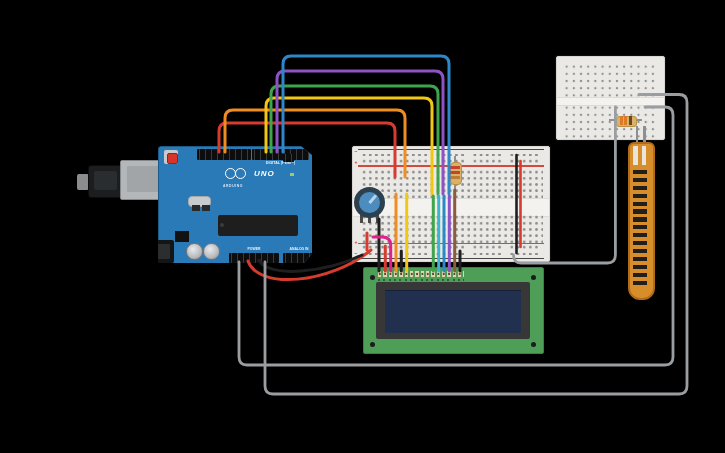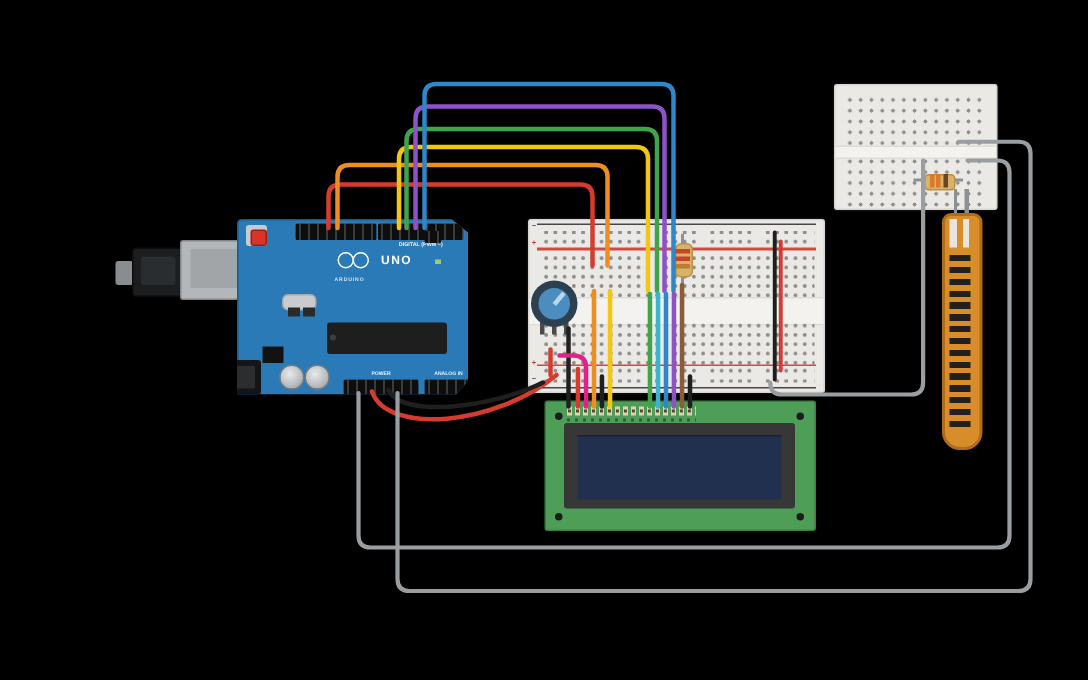--- a/index.html
+++ b/index.html
@@ -33,21 +33,21 @@
   <div class="a" style="left:158px;top:146px;width:154px;height:117px;background:#2b7ab8;border:1px solid #1c5a8a;border-radius:3px;clip-path:polygon(0 0,143px 0,154px 9px,154px 108px,146px 117px,0 117px);">
     <div class="a" style="left:5px;top:3px;width:14px;height:14px;background:#c8cbcd;border-radius:2px;"></div>
     <div class="a" style="left:7.5px;top:5.5px;width:9px;height:9px;background:#d8342a;border:1px solid #9b1f17;border-radius:2px;"></div>
 
     <div class="a hdr" style="left:38px;top:2px;width:54px;height:11px;"></div>
     <div class="a hdr" style="left:93px;top:2px;width:57px;height:11px;"></div>
     <div class="a lbl" style="left:93px;top:14px;width:57px;font-size:3.6px;text-align:center;">DIGITAL (PWM ~)</div>
 
     <div class="a" style="left:66px;top:21px;width:9px;height:9px;border:1.5px solid #fff;border-radius:50%;"></div>
     <div class="a" style="left:76px;top:21px;width:9px;height:9px;border:1.5px solid #fff;border-radius:50%;"></div>
-    <div class="a" style="left:95px;top:22px;color:#fff;font-size:8px;font-weight:bold;letter-spacing:1px;">UNO</div>
+    <div class="a" style="left:95px;top:22px;color:#fff;font-size:8px;font-weight:bold;font-style:italic;letter-spacing:1px;">UNO</div>
     <div class="a" style="left:64px;top:37px;color:#d6e6f2;font-size:3.4px;font-weight:bold;letter-spacing:.6px;">ARDUINO</div>
     <div class="a" style="left:131px;top:26px;width:4px;height:3px;background:#9ccc65;"></div>
     <div class="a hdr" style="left:124px;top:7px;width:11px;height:8px;"></div>
 
     <div class="a" style="left:29px;top:49px;width:21px;height:9px;background:#c9ccce;border:1px solid #a6a9ac;border-radius:4px;"></div>
     <div class="a" style="left:33px;top:58px;width:8px;height:6px;background:#2a2a2a;"></div>
     <div class="a" style="left:43px;top:58px;width:8px;height:6px;background:#2a2a2a;"></div>
 
     <div class="a" style="left:59px;top:68px;width:80px;height:21px;background:#1e1e1e;border-radius:2px;"></div>
     <div class="a" style="left:61px;top:76px;width:4px;height:4px;background:#3c3c3c;border-radius:50%;"></div>

